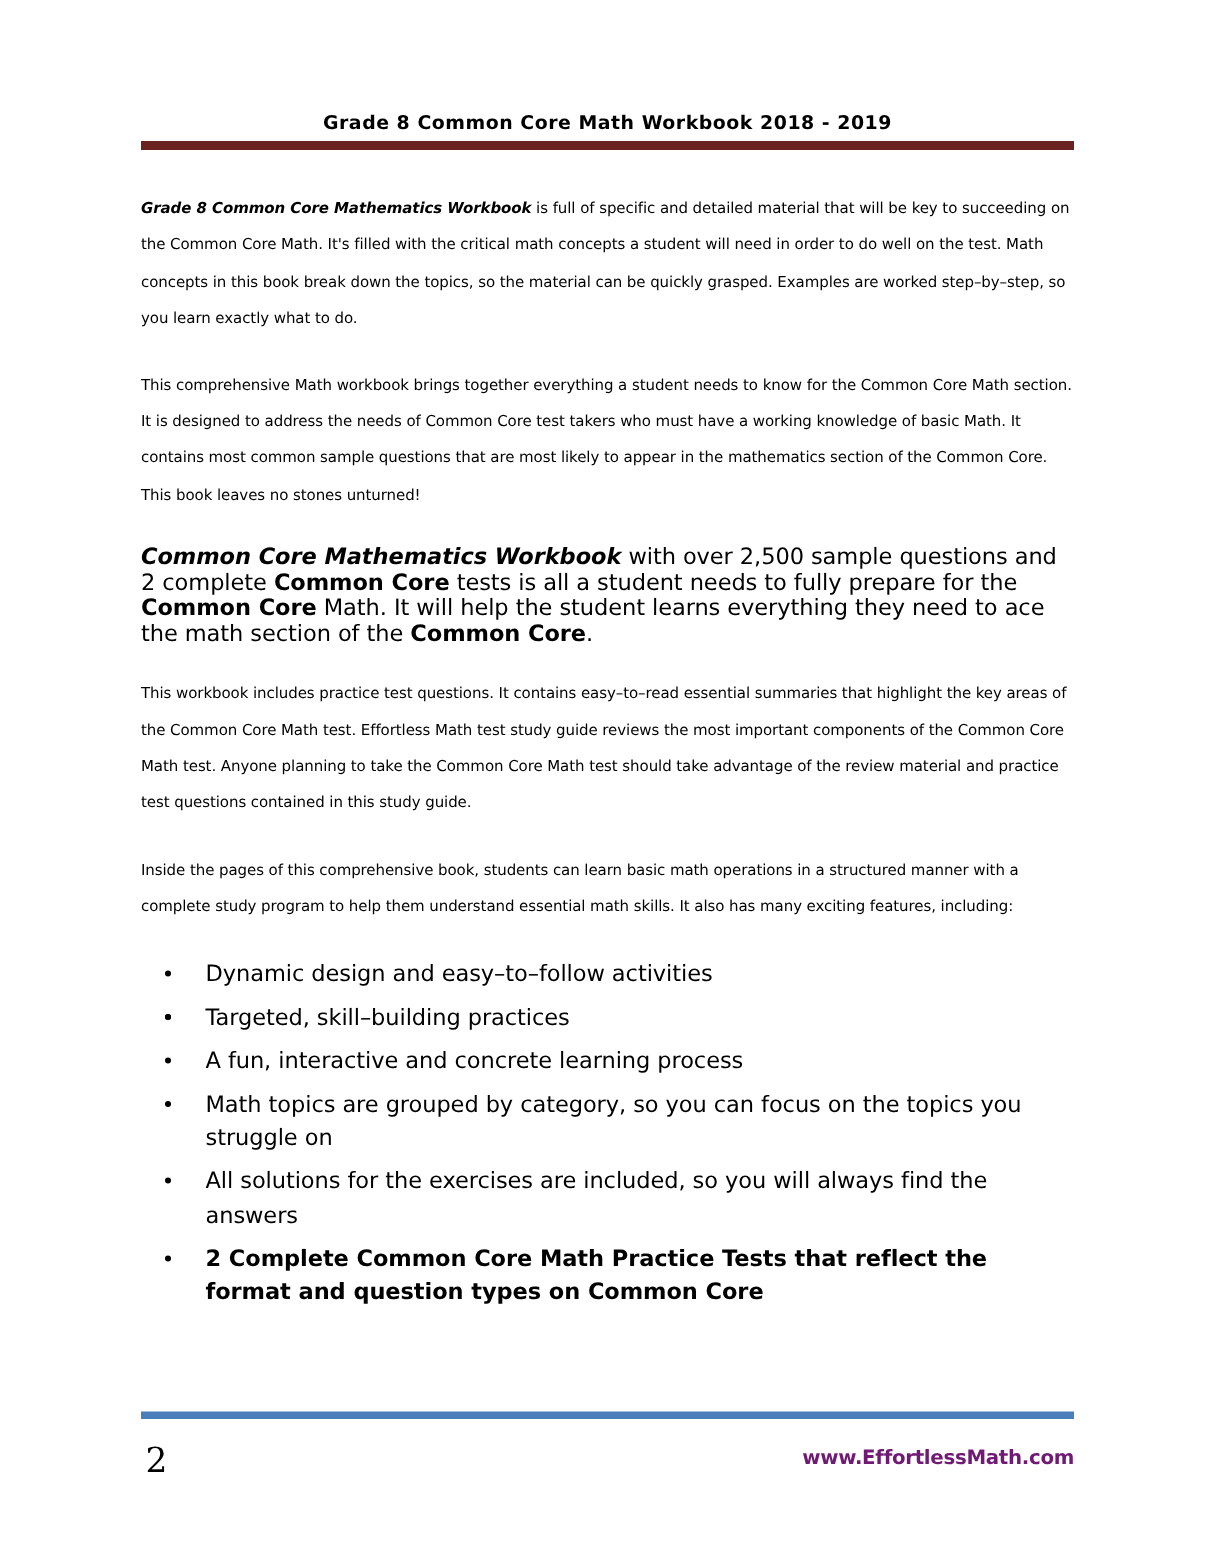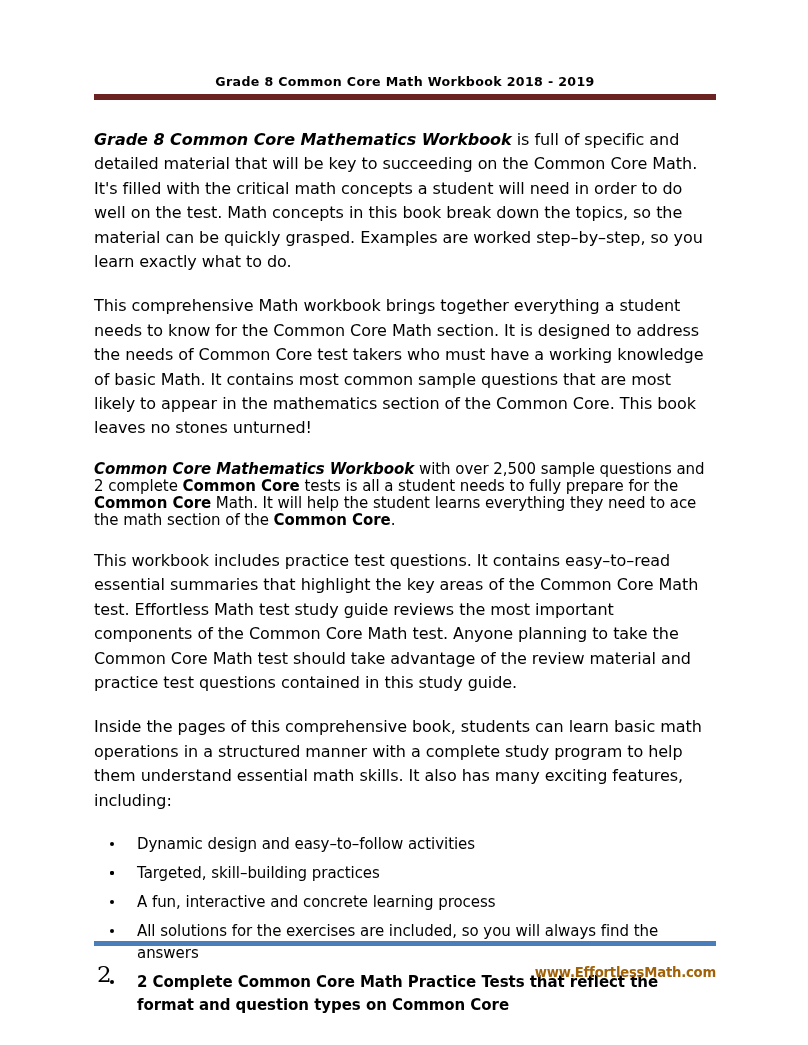--- a/index.html
+++ b/index.html
@@ -62,21 +62,21 @@
     font-size: 14.5px;
     font-weight: bold;
     letter-spacing: 0.1px;
     line-height: 20px;
     margin: 0 0 22px 0;
   }
 
   p.para {
     margin: 0 0 20px 0;
     font-family: "DejaVu Sans", sans-serif;
-    font-size: 16px;
+    font-size: 10px;
     line-height: 24.4px;
     letter-spacing: -0.05px;
     text-align: left;
     color: #000000;
   }
   p.para.small {
     font-size: 15px;
     line-height: 17px;
   }
   p.para b {
@@ -143,21 +143,21 @@
     color: #000000;
   }
   #footer-site {
     position: absolute;
     right: 0;
     top: 5px;
     font-family: "DejaVu Sans", sans-serif;
     font-size: 13.2px;
     font-weight: bold;
     letter-spacing: -0.2px;
-    color: #a16207;
+    color: #701a75;
   }
 </style>
 </head>
 <body>
 
 <div id="page">
 
   <div id="header">
     <div id="header-title">Grade 8 Common Core Math Workbook 2018 - 2019</div>
     <div id="header-rule" style="background: rgb(107, 35, 34);"></div>
@@ -174,20 +174,21 @@
 
     <p class="para">This workbook includes practice test questions. It contains easy–to–read essential summaries that highlight the key areas of the Common Core Math test. Effortless Math test study guide reviews the most important components of the Common Core Math test. Anyone planning to take the Common Core Math test should take advantage of the review material and practice test questions contained in this study guide.</p>
 
     <p class="para">Inside the pages of this comprehensive book, students can learn basic math operations in a structured manner with a complete study program to help them understand essential math skills. It also has many exciting features, including:</p>
 
     <ul id="features">
       <li><span class="bullet-dot"></span><span>Dynamic design and easy–to–follow activities</span></li>
       <li><span class="bullet-dot"></span></li>
       <li><span class="bullet-dot"></span><span>Targeted, skill–building practices</span></li>
       <li><span class="bullet-dot"></span><span>A fun, interactive and concrete learning process</span></li>
+      <li><span class="bullet-dot"></span><span>Math topics are grouped by category, so you can focus on the topics you struggle on</span></li>
       <li><span class="bullet-dot"></span><span>All solutions for the exercises are included, so you will always find the answers</span></li>
       <li class="strong"><span class="bullet-dot"></span><span>2 Complete Common Core Math Practice Tests that reflect the format and question types on Common Core</span></li>
     </ul>
 
   </div>
 
   <div id="footer">
     <div id="footer-rule" style="background: rgb(74, 126, 187);"></div>
     <div id="footer-row">
       <div id="page-number">2</div>

